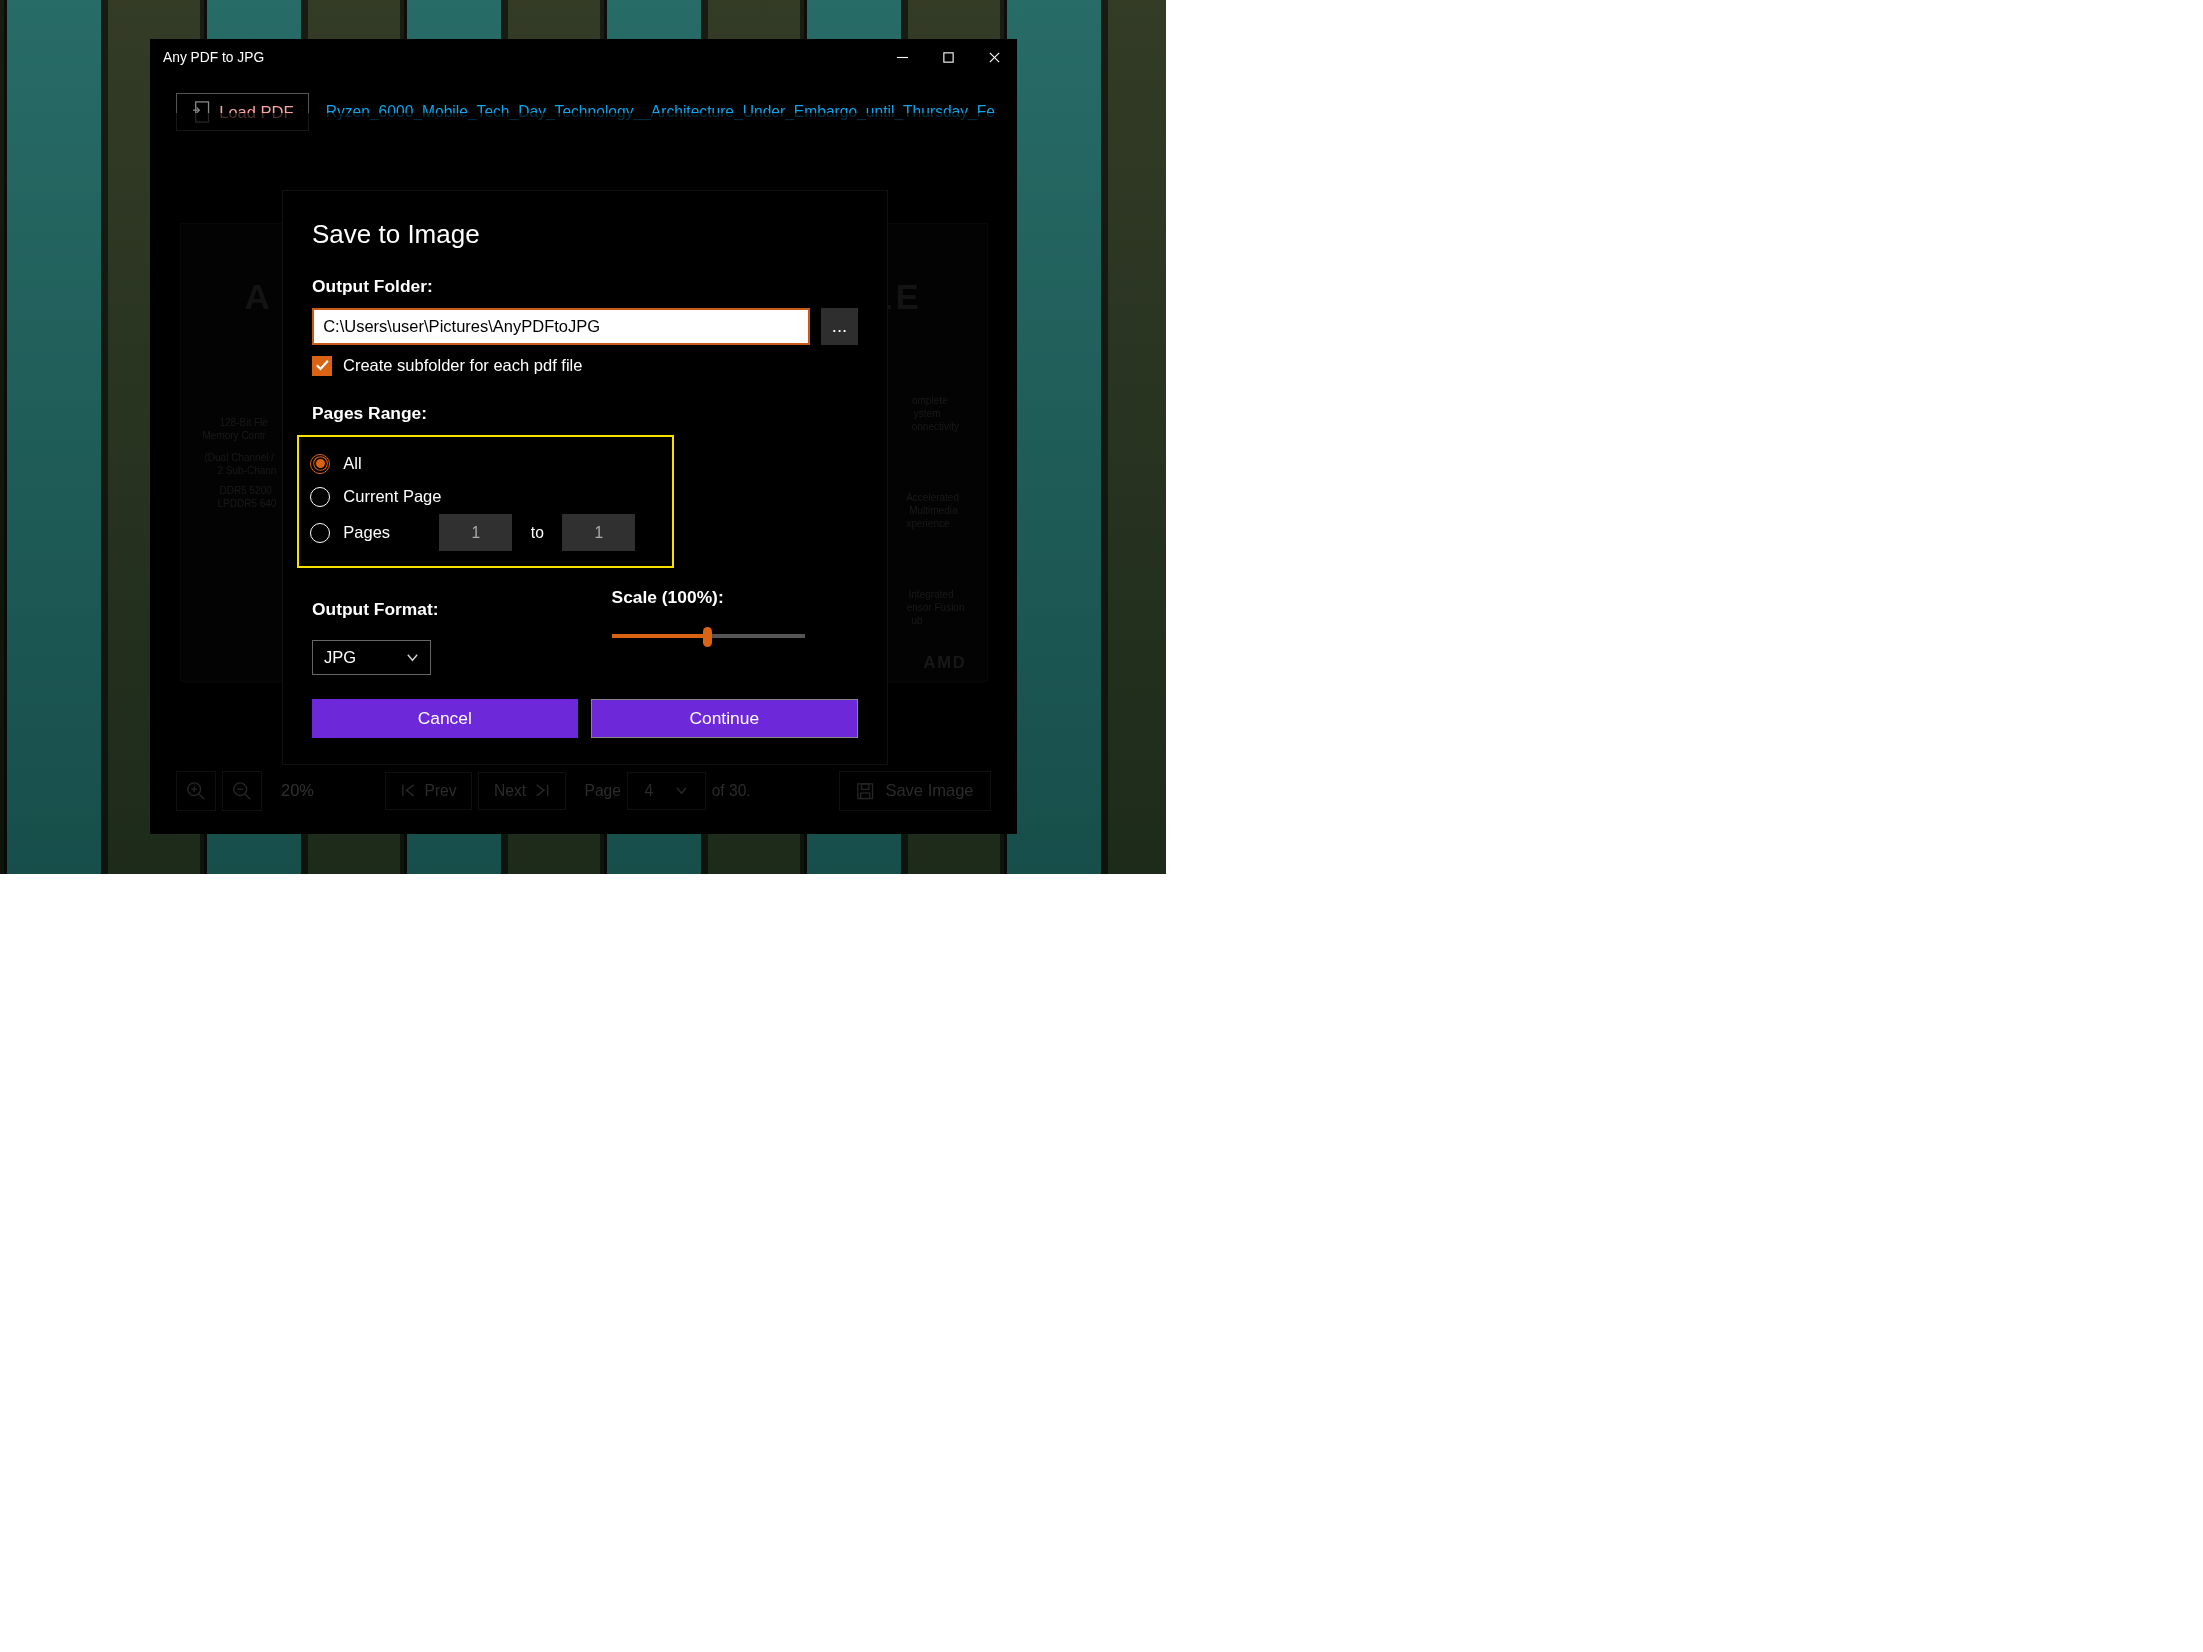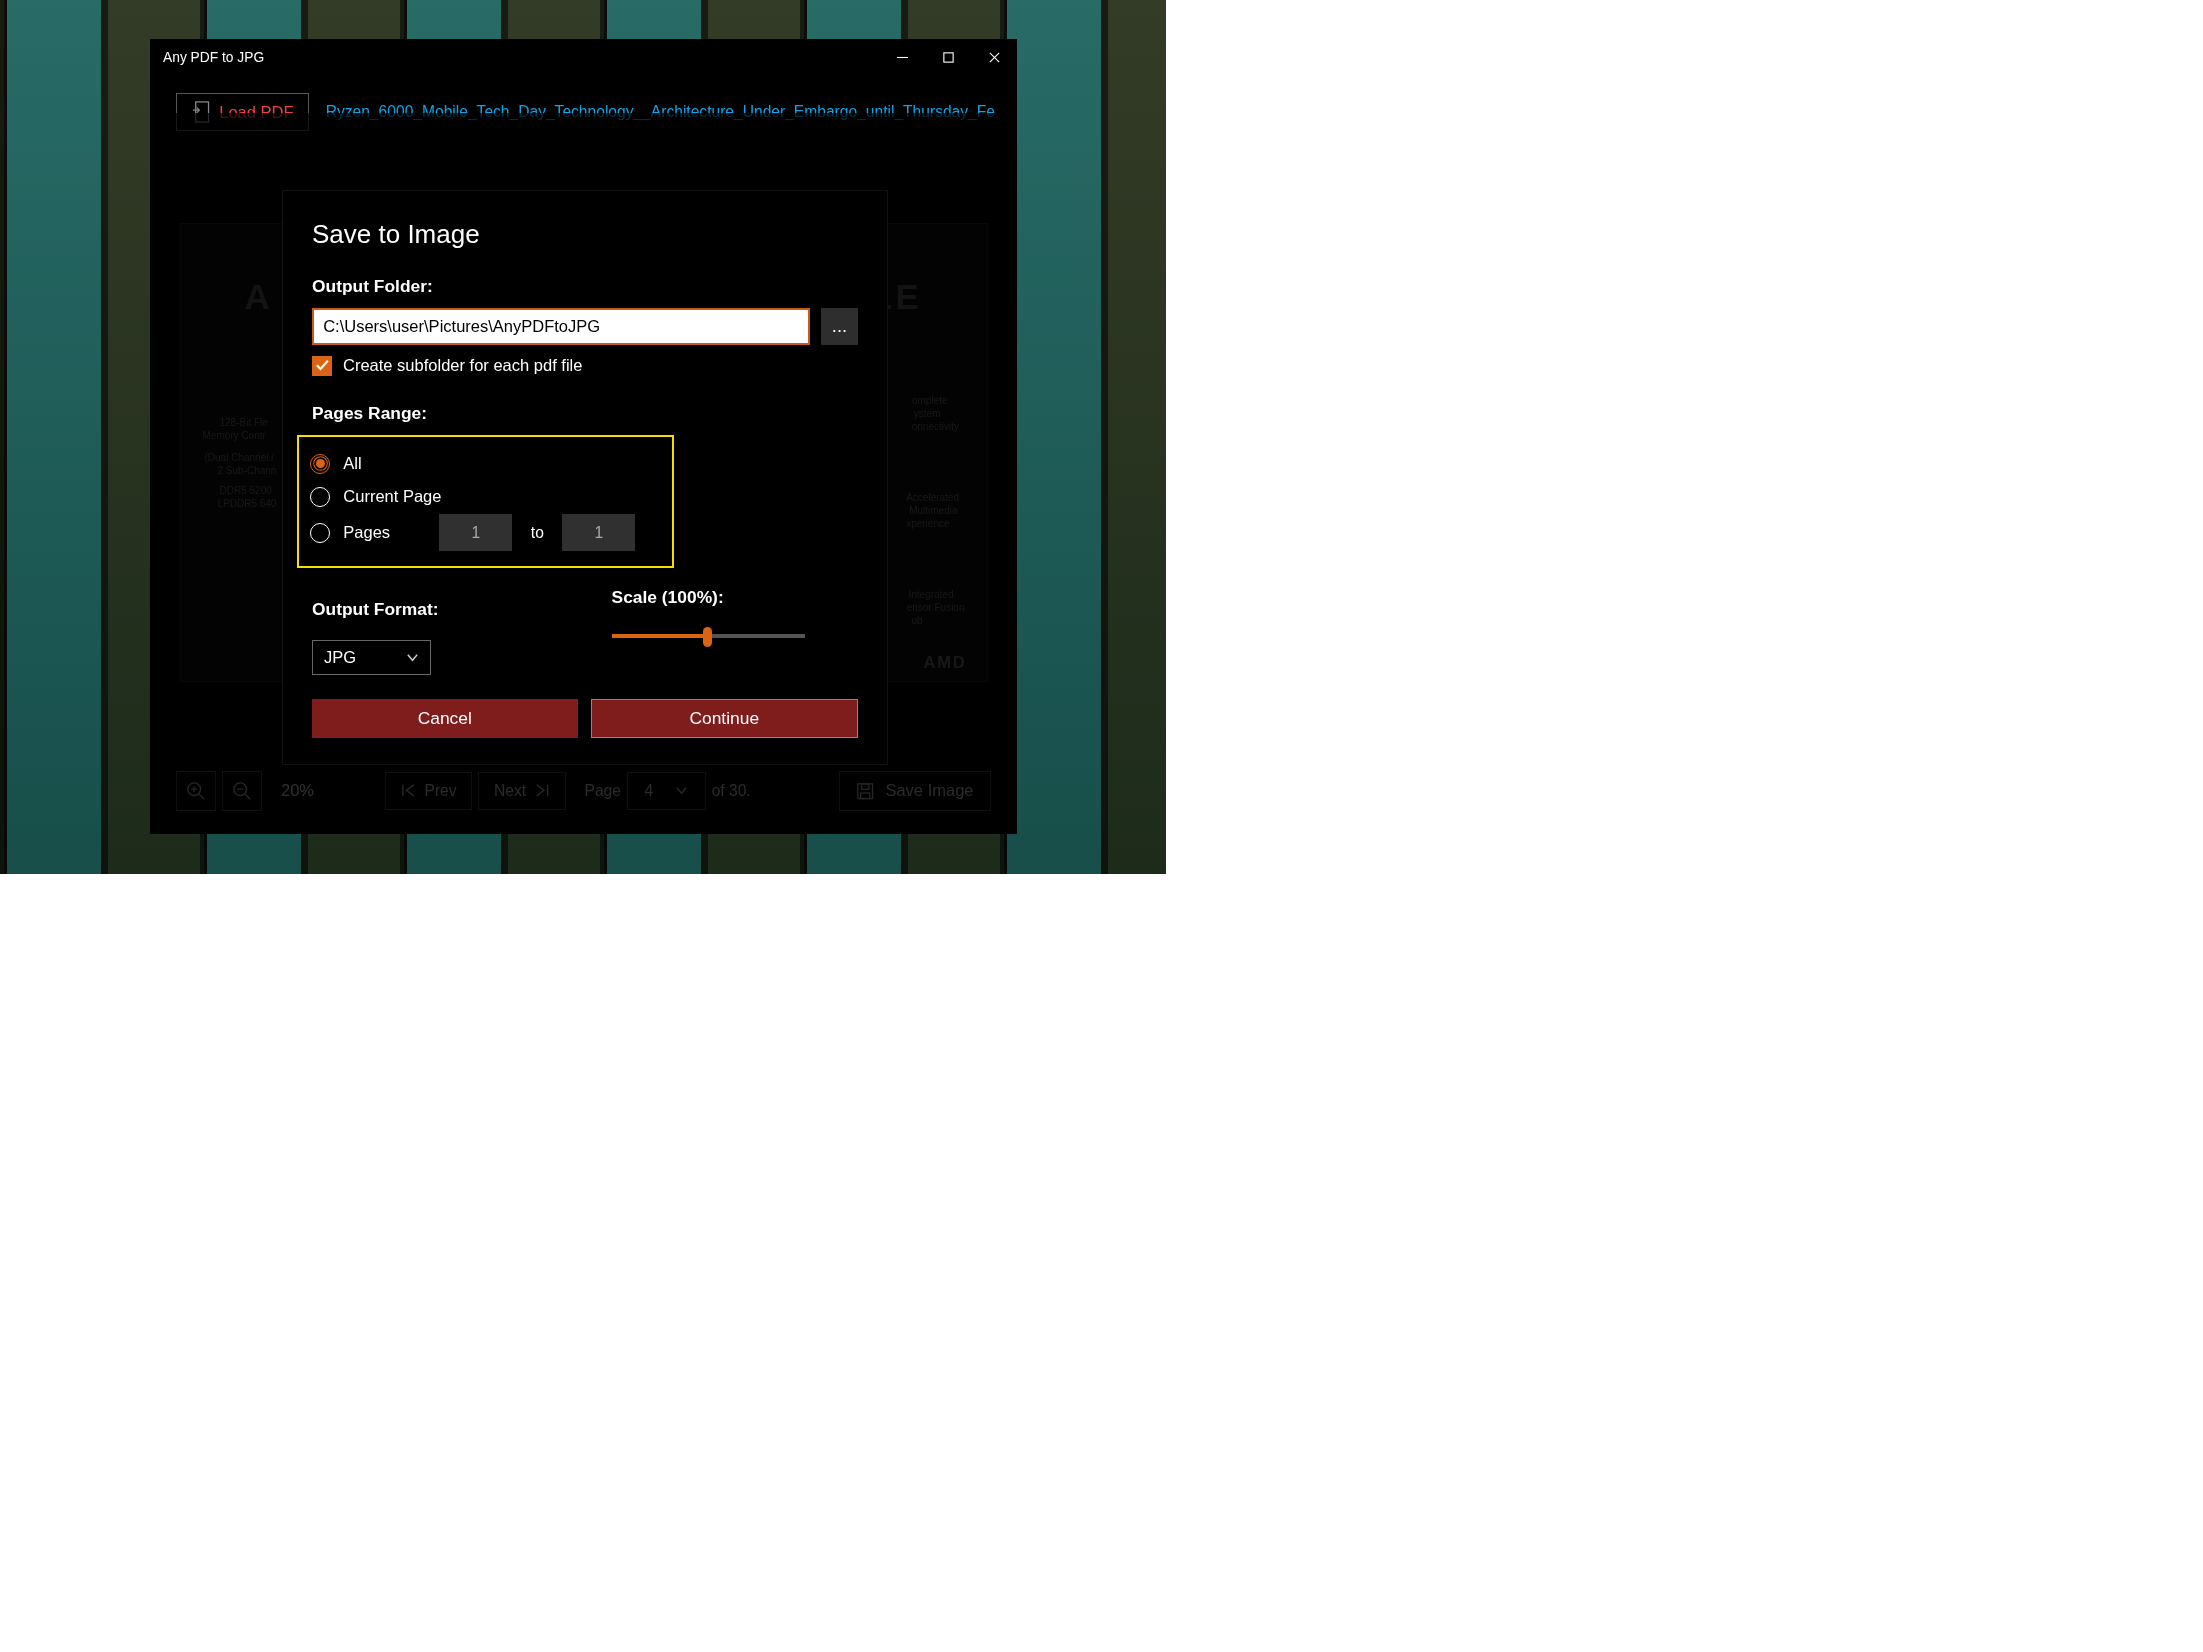--- a/index.html
+++ b/index.html
@@ -61,21 +61,21 @@
   .toolbar-top {
     height: 72px;
     display: flex;
     align-items: center;
     padding-left: 26px;
     gap: 16.5px;
   }
   .loadbtn {
     border: 1.8px solid #555;
     padding: 7.3px 14.7px;
-    color: #ef4444;
+    color: #fca5a5;
     display:flex;
     align-items:center;
     gap:9.2px;
     font-size: 16.5px;
   }
   .filename { color: #0ea5e9; font-size: 15.6px; white-space: nowrap; overflow:hidden; }
 
   .page-area {
     flex:1;
     position: relative;
@@ -216,21 +216,21 @@
     position:absolute; left:0; width:50%; top:13.8px; height:3.7px; background:#db6414;
   }
   .slider-thumb {
     position:absolute; left:calc(50% - 5.5px); top:6.4px;
     width:9.2px; height:20px; background:#db6414; border-radius:4.6px;
   }
 
   .btn-row { display:flex; gap:13px; }
   .mbtn {
     flex:1; height:39px;
-    background:#7f1d1d;
+    background:#6d28d9;
     display:flex; align-items:center; justify-content:center;
     font-size:17.4px;
   }
   .mbtn.primary { border:0.9px solid #888; }
 
   .chevron { width:13px; height:13px; }
 </style>
 </head>
 <body>
 

